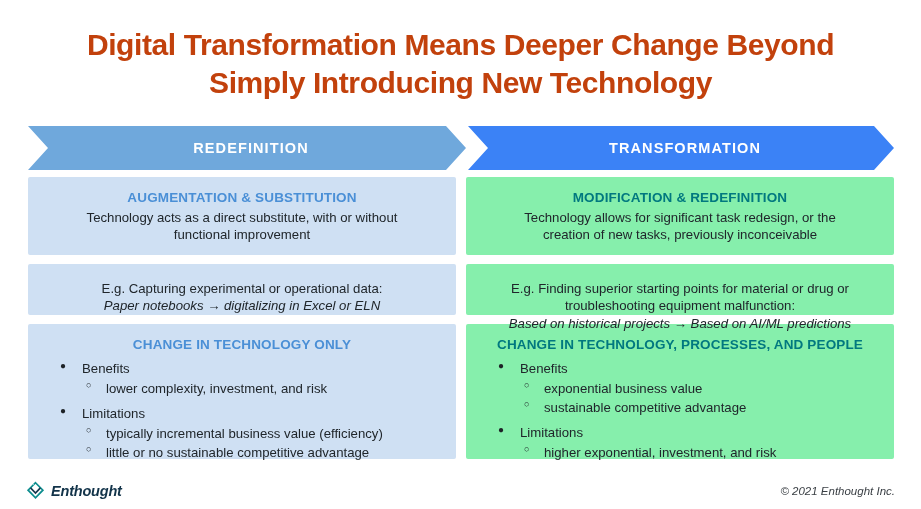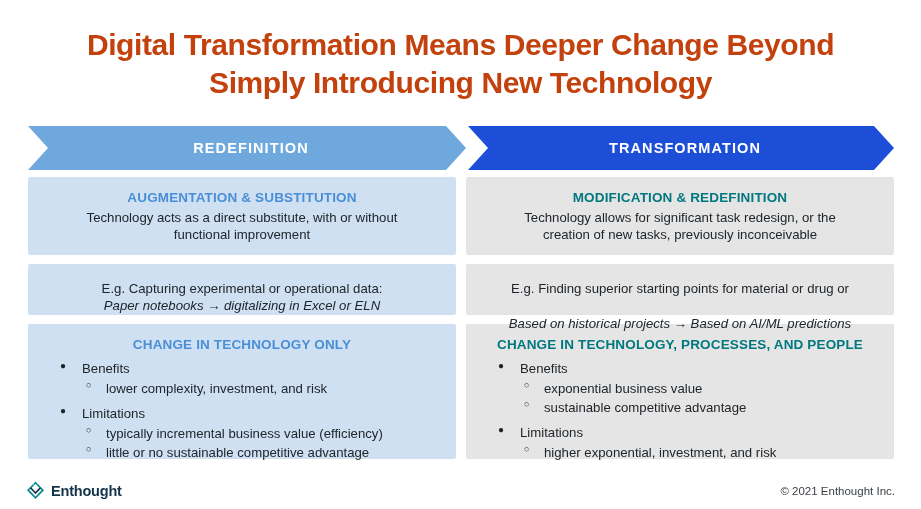--- a/index.html
+++ b/index.html
@@ -60,21 +60,21 @@
   }
   .chev-left {
     left: 0;
     width: 438px;
     background: #6fa8dc;
     clip-path: polygon(0 0, 418px 0, 438px 50%, 418px 100%, 0 100%, 20px 50%);
   }
   .chev-right {
     left: 440px;
     width: 426px;
-    background: #1d4ed8;
+    background: #3b82f6;
     clip-path: polygon(0 0, 406px 0, 426px 50%, 406px 100%, 0 100%, 20px 50%);
   }
   .chev-label { transform: translateX(4px); }
 
   
   .cols {
     position: absolute;
     left: 28px;
     top: 177px;
     width: 866px;
@@ -88,21 +88,21 @@
   .col-right { left: 438px; }
 
   .card {
     box-sizing: border-box;
     width: 100%;
     padding: 10px 14px;
     margin-bottom: 9px;
     border-radius: 2px;
   }
   .col-left  .card { background: #cfe0f3; }
-  .col-right .card { background: #e5e5e5; }
+  .col-right .card { background: #86efac; }
 
   .card-a { height: 78px; }
   .card-b { height: 51px; }
   .card-c { height: 135px; }
 
   .card-head {
     text-align: center;
     font-size: 13.5px;
     font-weight: bold;
     letter-spacing: 0.15px;
@@ -167,20 +167,21 @@
     color: #1d2226;
   }
 
   
   .footer {
     position: absolute;
     left: 0;
     top: 478px;
     width: 921px;
     height: 31px;
+    font-style: italic;
   }
   .brand {
     position: absolute;
     left: 26px;
     top: 3px;
     display: flex;
     align-items: center;
     gap: 6px;
   }
   .brand-mark {
@@ -267,21 +268,21 @@
         <div class="card-head">MODIFICATION &amp; REDEFINITION</div>
         <div class="card-body">
           <span>Technology allows for significant task redesign, or the</span><br>
           <span>creation of new tasks, previously inconceivable</span>
         </div>
       </div>
 
       <div class="card card-b">
         <div class="card-body">
           <span>E.g. Finding superior starting points for material or drug or</span><br>
-          <br>
+          <span>troubleshooting equipment malfunction:</span><br>
           <span class="em">Based on historical projects → Based on AI/ML predictions</span>
         </div>
       </div>
 
       <div class="card card-c">
         <div class="card-head">CHANGE IN TECHNOLOGY, PROCESSES, AND PEOPLE</div>
         <ul class="blist">
           <li class="b1">
             <span>Benefits</span>
             <ul class="b2list">

